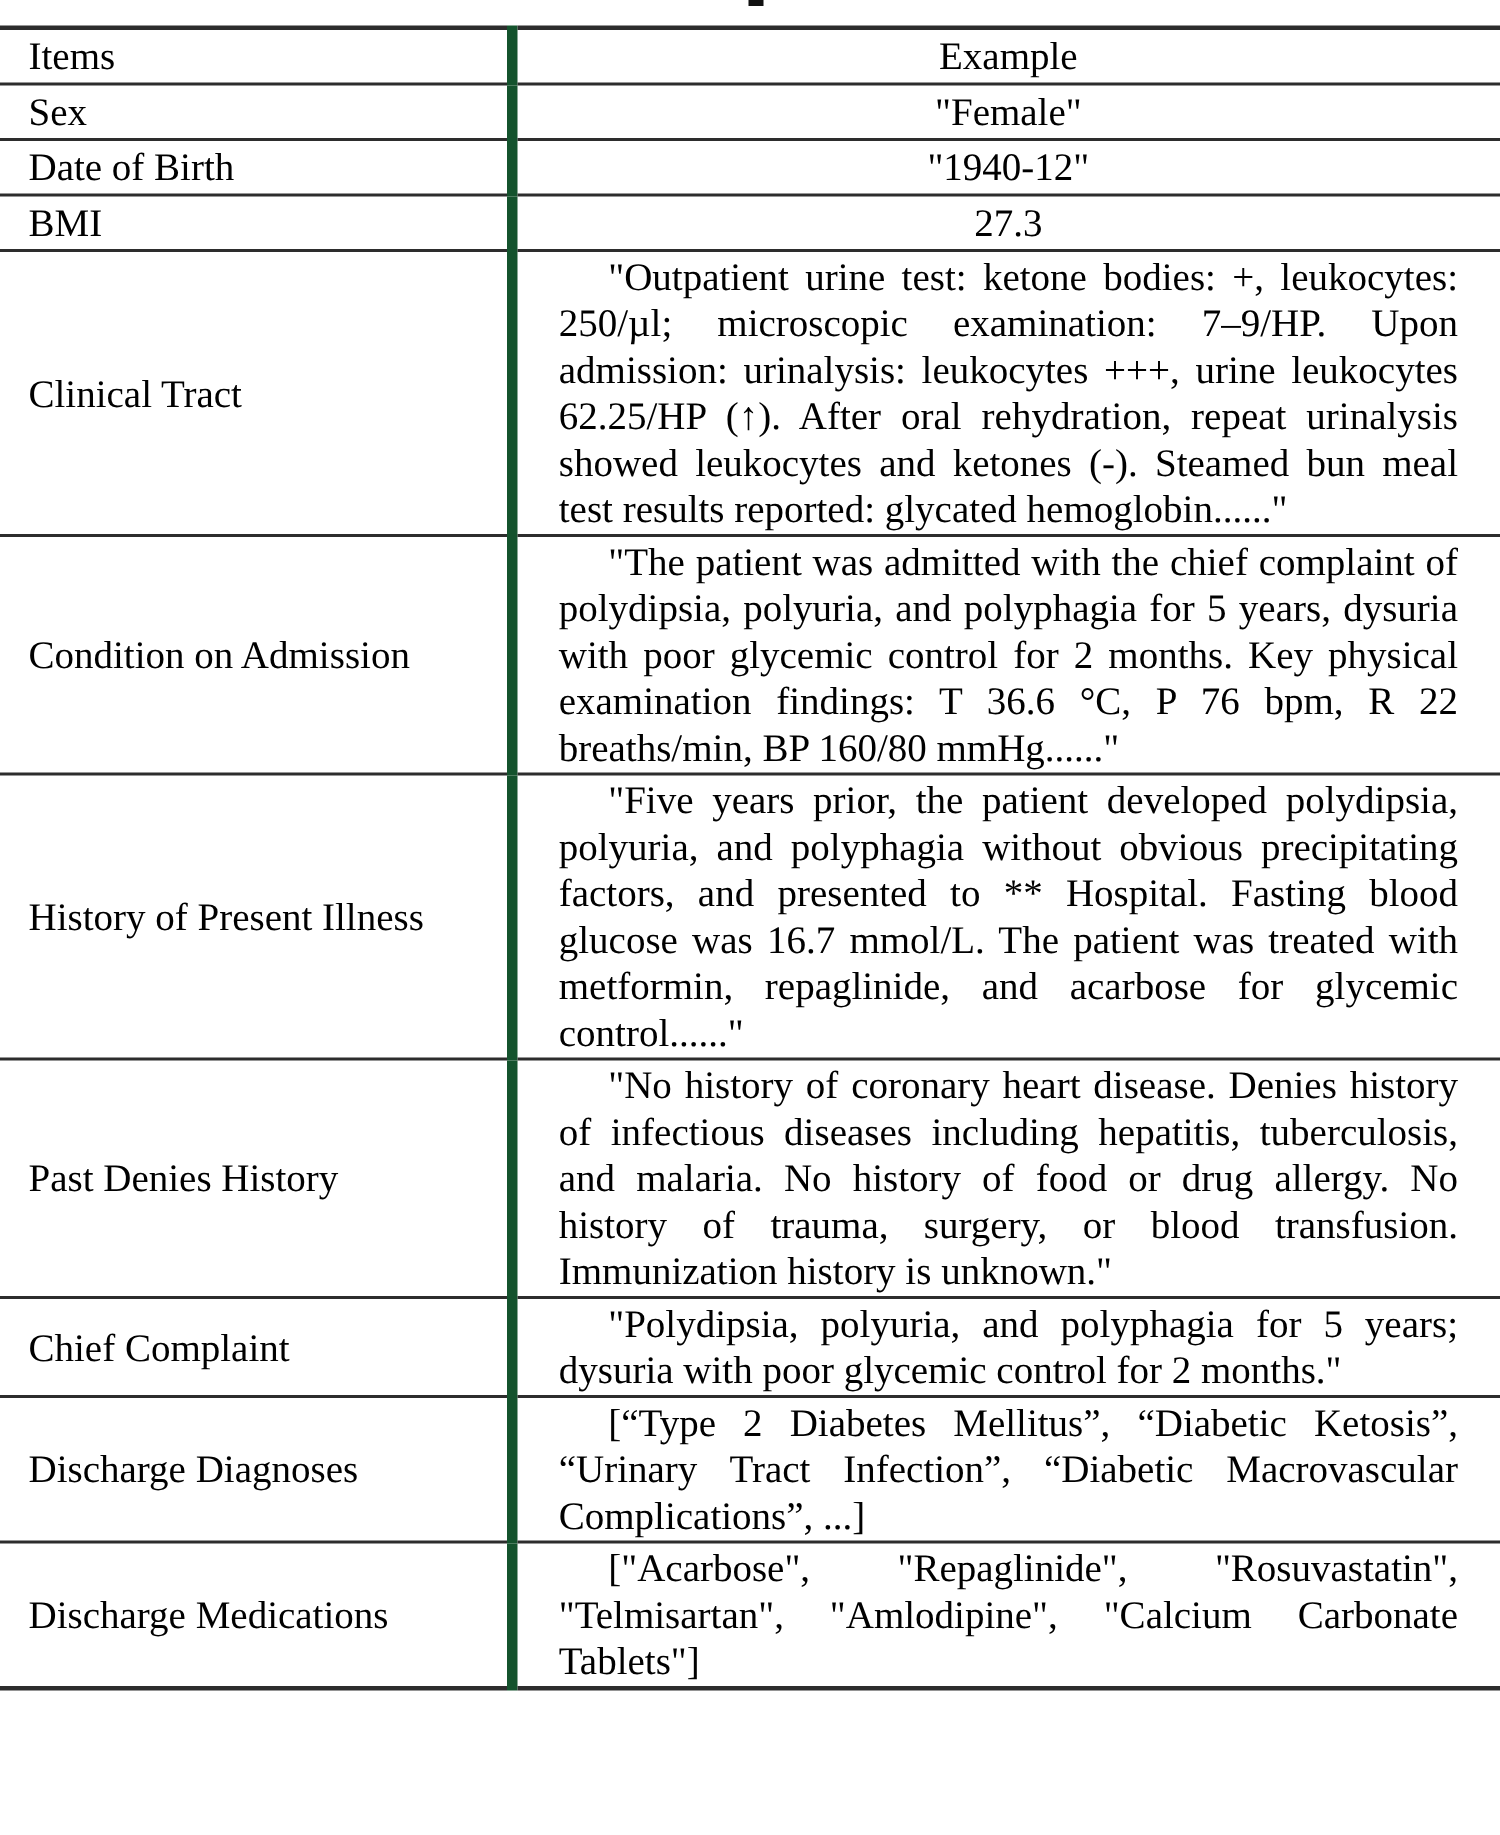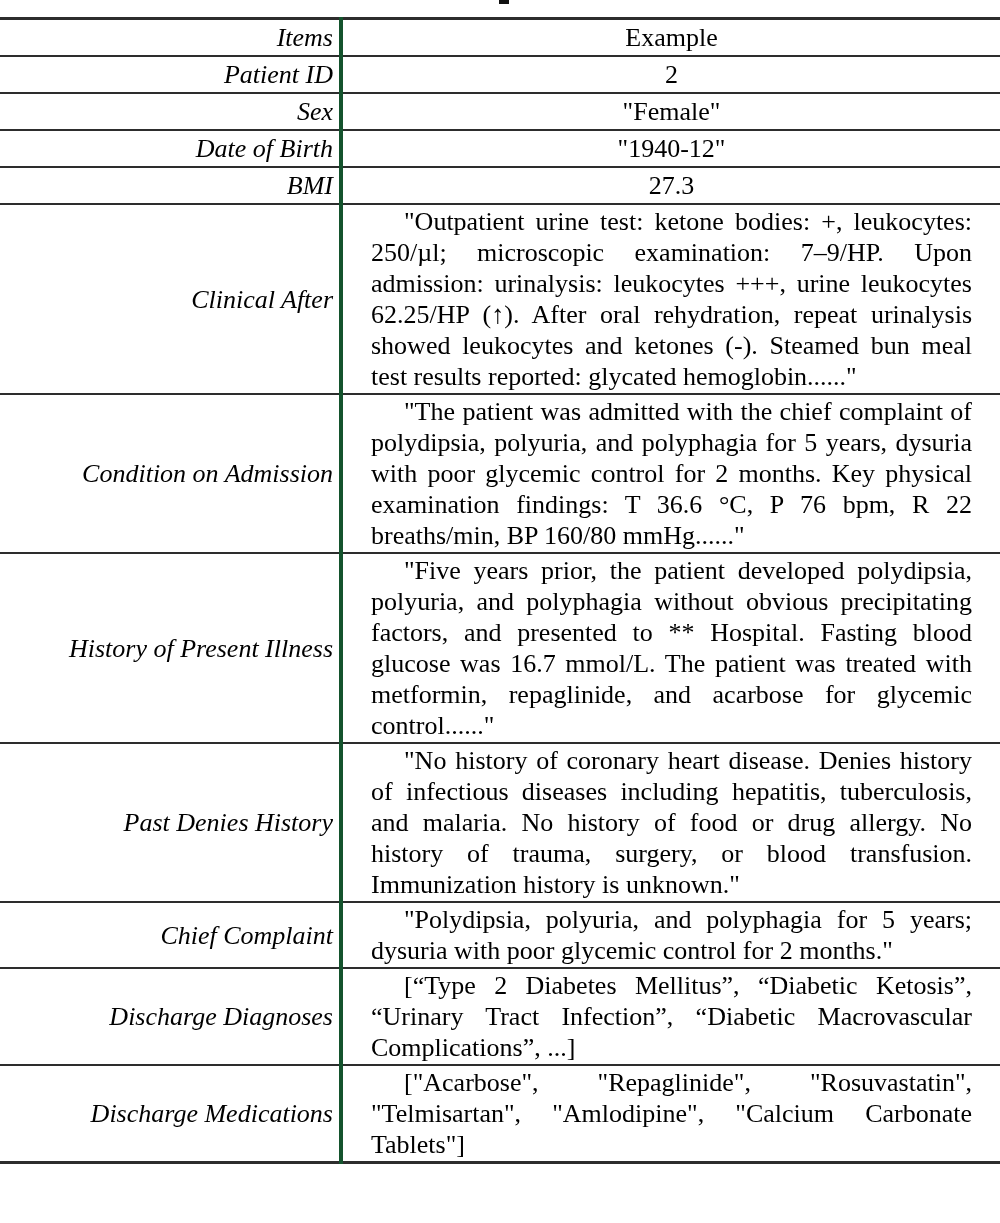--- a/index.html
+++ b/index.html
@@ -38,24 +38,23 @@
   }
   col.c-item { width: 341px; }
   col.c-example { width: 659px; }
   th, td {
     border-top: 2px solid #2d2d2d;
     font-weight: normal;
     vertical-align: middle;
     overflow: hidden;
   }
   .item-cell {
-    text-align: right;
+    text-align: left;
     padding: 0 6px 0 19px;
-    border-right: 4px solid #14532d;
-    font-style: italic;
+    border-right: 7px solid #14532d;
   }
   .example-cell {
     padding: 1px 28px;
   }
   .center { text-align: center; }
   .justify {
     text-align: justify;
     text-indent: 33px;
   }
   tr.simple td, tr.head-row th { height: 33px; }
@@ -72,37 +71,33 @@
       <col class="c-example">
     </colgroup>
     <thead>
       <tr class="head-row">
         <th class="item-cell">Items</th>
         <th class="example-cell center">Example</th>
       </tr>
     </thead>
     <tbody>
       <tr class="simple">
-        <td class="item-cell">Patient ID</td>
-        <td class="example-cell center">2</td>
-      </tr>
-      <tr class="simple">
         <td class="item-cell">Sex</td>
         <td class="example-cell center">"Female"</td>
       </tr>
       <tr class="simple">
         <td class="item-cell">Date of Birth</td>
         <td class="example-cell center">"1940-12"</td>
       </tr>
       <tr class="simple">
         <td class="item-cell">BMI</td>
         <td class="example-cell center">27.3</td>
       </tr>
       <tr>
-        <td class="item-cell">Clinical After</td>
+        <td class="item-cell">Clinical Tract</td>
         <td class="example-cell justify">"Outpatient urine test: ketone bodies: +, leukocytes: 250/µl; microscopic examination: 7–9/HP. Upon admission: urinalysis: leukocytes +++, urine leukocytes 62.25/HP (↑). After oral rehydration, repeat urinalysis showed leukocytes and ketones (-). Steamed bun meal test results reported: glycated hemoglobin......"</td>
       </tr>
       <tr>
         <td class="item-cell">Condition on Admission</td>
         <td class="example-cell justify">"The patient was admitted with the chief complaint of polydipsia, polyuria, and polyphagia for 5 years, dysuria with poor glycemic control for 2 months. Key physical examination findings: T 36.6 °C, P 76 bpm, R 22 breaths/min, BP 160/80 mmHg......"</td>
       </tr>
       <tr>
         <td class="item-cell">History of Present Illness</td>
         <td class="example-cell justify">"Five years prior, the patient developed polydipsia, polyuria, and polyphagia without obvious precipitating factors, and presented to ** Hospital. Fasting blood glucose was 16.7 mmol/L. The patient was treated with metformin, repaglinide, and acarbose for glycemic control......"</td>
       </tr>

